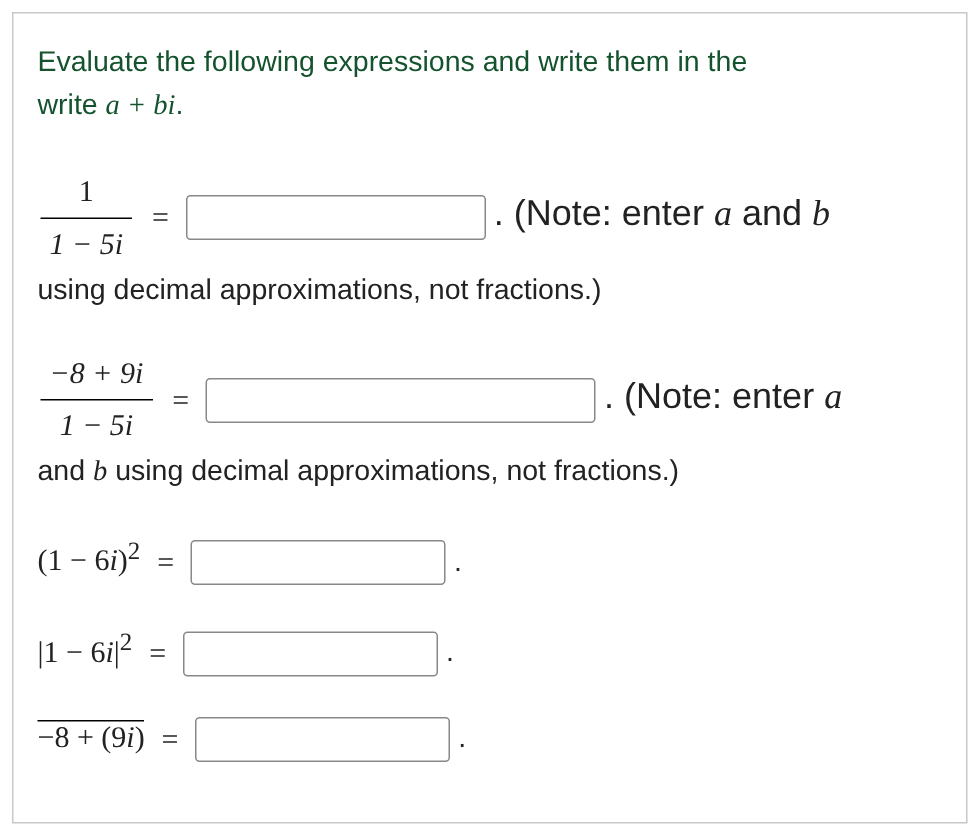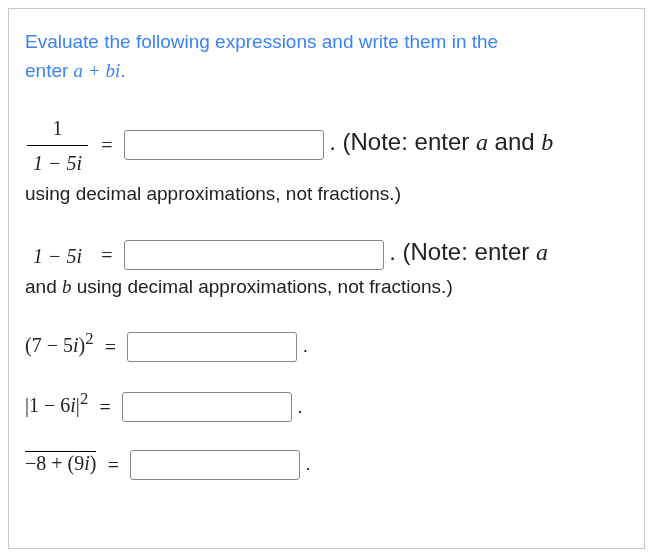--- a/index.html
+++ b/index.html
@@ -14,21 +14,21 @@
     height: 557px;
     padding: 8px;
   }
   .panel {
     border: 1px solid #c8c8c8;
     padding: 18px 16px 18px 16px;
     height: 100%;
   }
   .instructions {
     font-size: 19px;
-    color: #3b82f6;
+    color: #14532d;
     line-height: 1.55;
     margin-bottom: 26px;
   }
   .row {
     font-size: 19px;
     color: #222;
     line-height: 1.6;
     margin-bottom: 24px;
   }
   .math-it { font-style: italic; font-family: 'Times New Roman', serif; text-align: center; }
@@ -66,50 +66,51 @@
   .inline-block { display: inline-block; vertical-align: middle; }
 </style>
 </head>
 <body>
 
 <div class="container">
   <div class="panel">
 
     <div class="instructions">
       <span>Evaluate the following expressions and write them in the</span><br>
-      <span>enter </span><span class="math-it">a + bi</span><span>.</span>
+      <span>write </span><span class="math-it">a + bi</span><span>.</span>
     </div>
 
     <div class="row">
       <span class="frac inline-block">
         <span class="num">1</span>
         <span class="den math-it">1 − 5i</span>
       </span>
       <span class="eq">=</span>
       <input class="answer w200" type="text" style="">
       <span class="note">
         <span>. (Note: enter </span><span class="math-it">a</span><span> and </span><span class="math-it">b</span>
       </span><br>
       <span>using decimal approximations, not fractions.)</span>
     </div>
 
     <div class="row">
       <span class="frac inline-block">
+        <span class="num math-it">−8 + 9i</span>
         <span class="den math-it">1 − 5i</span>
       </span>
       <span class="eq">=</span>
       <input class="answer w260" type="text" style="">
       <span class="note">
         <span>. (Note: enter </span><span class="math-it">a</span>
       </span><br>
       <span>and </span><span class="math-it">b</span><span> using decimal approximations, not fractions.)</span>
     </div>
 
     <div class="row">
-      <span class="math"><span>(7 − 5</span><span class="math-it">i</span><span>)</span><sup>2</sup></span>
+      <span class="math"><span>(1 − 6</span><span class="math-it">i</span><span>)</span><sup>2</sup></span>
       <span class="eq">=</span>
       <input class="answer w170" type="text" style="">
       <span>.</span>
     </div>
 
     <div class="row">
       <span class="math"><span>|1 − 6</span><span class="math-it">i</span><span>|</span><sup>2</sup></span>
       <span class="eq">=</span>
       <input class="answer w170" type="text" style="">
       <span>.</span>

